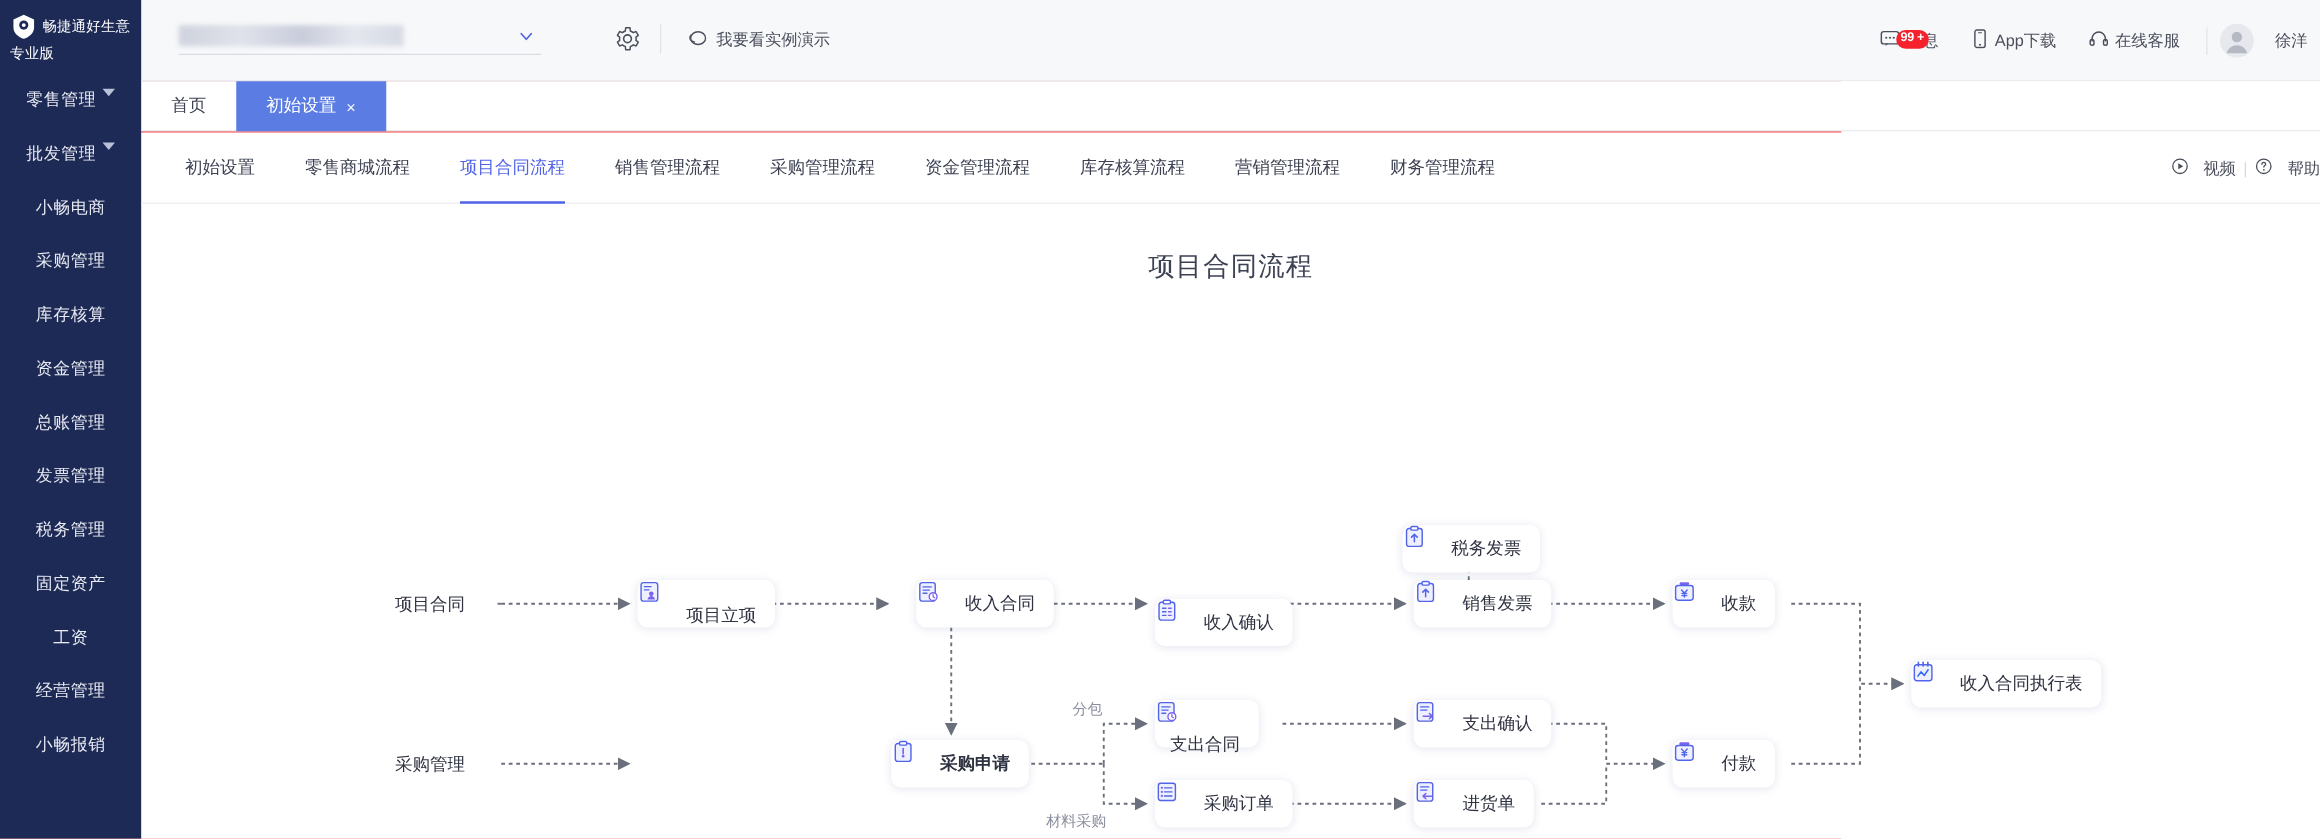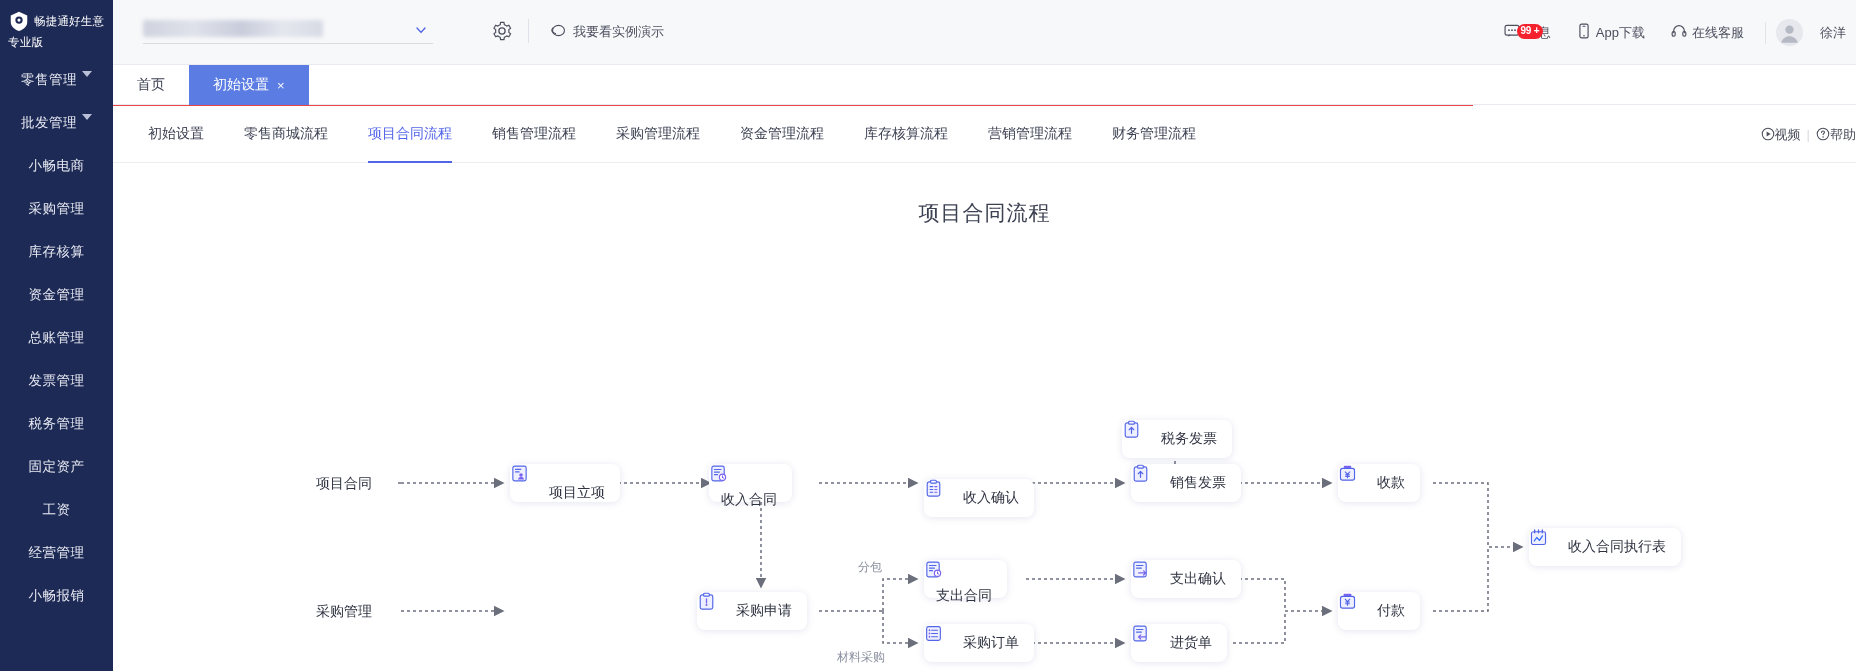--- a/index.html
+++ b/index.html
@@ -184,21 +184,21 @@
   .snav.active { color: #5264e8; }
   .snav.active:after {
     content:""; position: absolute;
     left: 0; right: 0; bottom: 0; height: 2px; background: #5264e8;
   }
   .subnav-right {
     position: absolute; right: 0px; top: 0; height: 57px;
     display: flex; align-items: center;
     font-size: 13px; color: #4b4f5c; gap: 6px;
   }
-  .srlink { display: flex; align-items: flex-end; gap: 0; cursor: pointer; white-space: nowrap;}
+  .srlink { display: flex; align-items: flex-start; gap: 12px; cursor: pointer; white-space: nowrap;}
   .srsep { color: #d8dae1; }
 
   #flow-title {
     text-align: center;
     font-size: 21px;
     color: #3d4253;
     margin-top: 36px;
     letter-spacing: 1px;
   }
 
@@ -528,21 +528,21 @@
           <svg width="19" height="19" viewBox="0 0 20 20">
             <rect x="3" y="2.2" width="14" height="15.6" rx="2" fill="#eef0ff" stroke="#5264e8" stroke-width="1.2"></rect>
             <path d="M5.8 5.6 H11.4 M5.8 8.3 H9.6" stroke="#5264e8" stroke-width="1.2" stroke-linecap="round"></path>
             <circle cx="11.6" cy="11.6" r="1.9" fill="#7a63ef"></circle>
             <path d="M8.4 16.4c.4-1.9 1.7-2.9 3.2-2.9s2.8 1 3.2 2.9z" fill="#7a63ef"></path>
           </svg>
         </span>
         <span>项目立项</span>
       </div>
 
-      <div class="node" style="left:596px; top:237px;flex-direction:column;">
+      <div class="node" style="left:620px; top:237px;">
         <span class="nicon">
           <svg width="19" height="19" viewBox="0 0 20 20">
             <rect x="3" y="2.2" width="13" height="15.6" rx="2" fill="#eef0ff" stroke="#5264e8" stroke-width="1.2"></rect>
             <path d="M5.8 5.8 H12.6 M5.8 8.5 H11 M5.8 11.2 H9" stroke="#5264e8" stroke-width="1.2" stroke-linecap="round"></path>
             <circle cx="14.2" cy="14" r="3.3" fill="#fff" stroke="#7a63ef" stroke-width="1.2"></circle>
             <path d="M14.2 12.3 V14.1 L15.5 14.9" stroke="#7a63ef" stroke-width="1.1" fill="none" stroke-linecap="round"></path>
           </svg>
         </span>
         <span>收入合同</span>
       </div>
@@ -608,21 +608,21 @@
         <span class="nicon">
           <svg width="19" height="19" viewBox="0 0 20 20">
             <rect x="3" y="2.2" width="13" height="15.6" rx="2" fill="#eef0ff" stroke="#5264e8" stroke-width="1.2"></rect>
             <path d="M5.8 5.8 H12.6 M5.8 8.5 H11" stroke="#5264e8" stroke-width="1.2" stroke-linecap="round"></path>
             <path d="M8 13.6 H15.4 M13.2 11.4 L15.6 13.6 L13.2 15.8" fill="none" stroke="#7a63ef" stroke-width="1.25" stroke-linecap="round" stroke-linejoin="round"></path>
           </svg>
         </span>
         <span>支出确认</span>
       </div>
 
-      <div class="node" style="left:584px; top:365px;">
+      <div class="node" style="left:600px; top:365px;font-weight:bold;">
         <span class="nicon">
           <svg width="19" height="19" viewBox="0 0 20 20">
             <rect x="3.4" y="3" width="13.2" height="15" rx="2" fill="#eef0ff" stroke="#5264e8" stroke-width="1.2"></rect>
             <rect x="7" y="1.3" width="6" height="3" rx="1" fill="#fff" stroke="#5264e8" stroke-width="1.2"></rect>
             <path d="M10 7.2 V11.6" stroke="#7a63ef" stroke-width="1.4" stroke-linecap="round"></path>
             <circle cx="10" cy="13.6" r="1.1" fill="#7a63ef"></circle>
           </svg>
         </span>
         <span>采购申请</span>
       </div>

